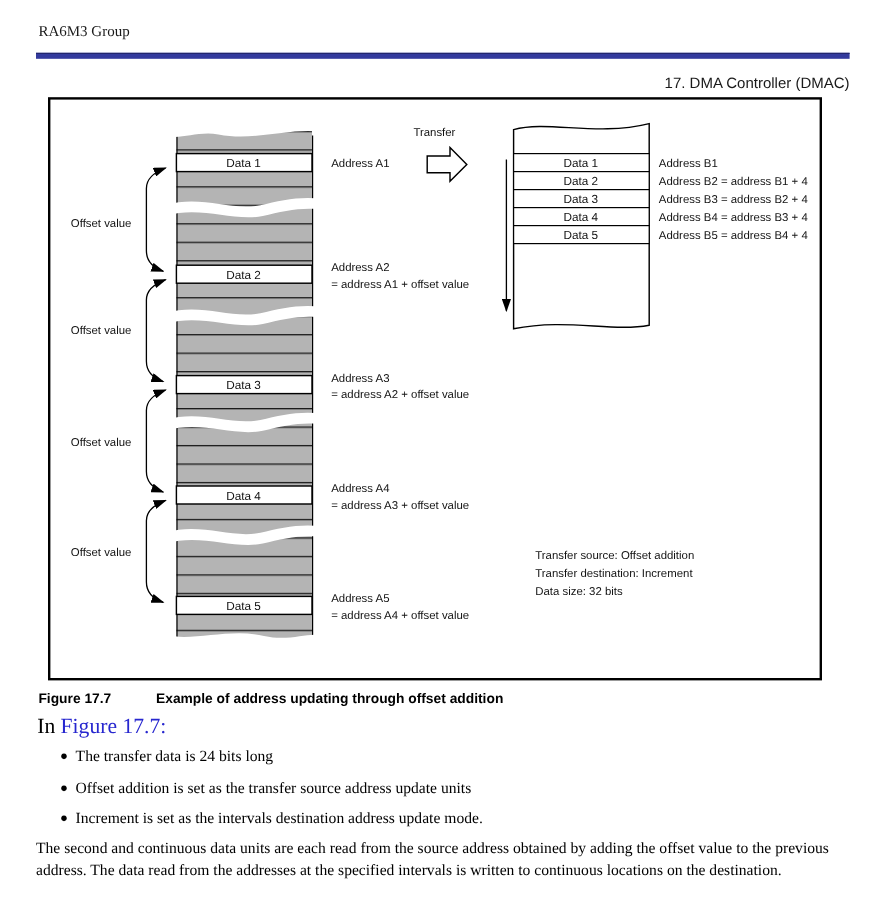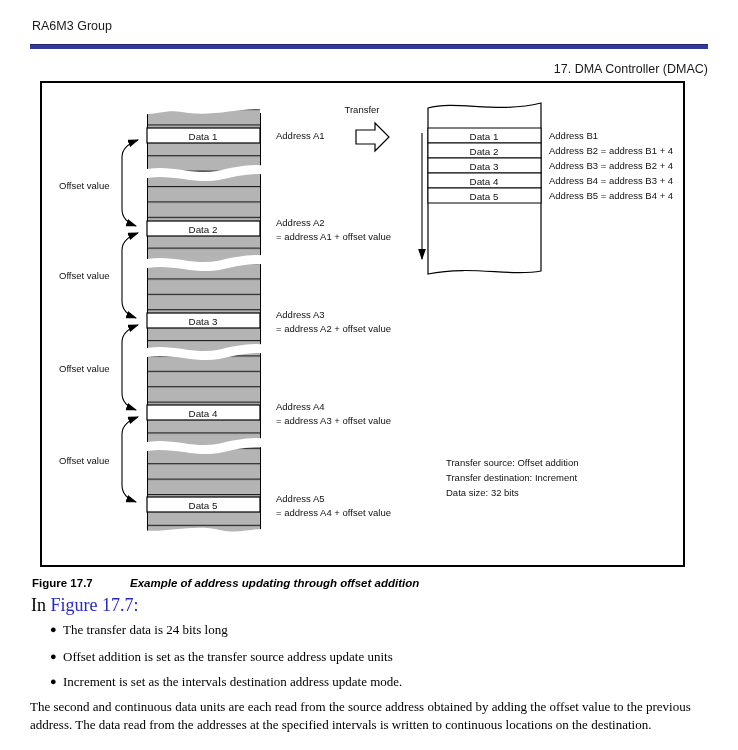--- a/index.html
+++ b/index.html
@@ -1,32 +1,32 @@
 <!DOCTYPE html>
 <html><head>
 <meta charset="utf-8">
 <style>
   html,body{margin:0;padding:0;}
   body{
     width:738px;height:750px;position:relative;background:#ffffff;
     font-family:"Liberation Serif",serif;color:#000;overflow:hidden;
   }
   
-  .hdr-left{position:absolute;left:32px;top:19px;font-family:Liberation Sans, sans-serif;font-size:12.5px;color:#1a1a1a;}
+  .hdr-left{position:absolute;left:32px;top:19px;font-family:Liberation Serif, serif;font-size:12.5px;color:#1a1a1a;}
   .hdr-right{position:absolute;right:30px;top:19px;font-family:"Liberation Sans",sans-serif;font-size:12.5px;color:#1a1a1a;margin-top:43px;}
   .hdr-rule{position:absolute;left:30px;top:44px;width:678px;height:4px;background:#333A9D;border-top:1px solid #22266e;}
   
   .figure-box{position:absolute;left:40px;top:81px;width:641px;height:482px;border:2px solid #000;background:#fff;}
   .figure-box svg{position:absolute;left:0;top:0;}
   svg text{font-family:"Liberation Sans",sans-serif;font-size:9.5px;fill:#111;}
   svg text.dlabel{font-size:9.8px;}
   
   .caption{position:absolute;top:577px;left:0;width:738px;font-family:"Liberation Sans",sans-serif;font-weight:bold;font-size:11.5px;color:#000;}
   .caption .cap-label{position:absolute;left:32px;top:0;text-align:center;}
-  .caption .cap-title{position:absolute;left:130px;top:0;font-style:italic;}
+  .caption .cap-title{position:absolute;left:130px;top:0;}
   .intro{position:absolute;top:595px;left:31px;font-size:18px;}
   .intro .link{color:#2727CF;cursor:pointer;}
   .bullet-item{position:absolute;left:50px;font-size:13px;}
   .bullet-item .dot{display:inline-block;width:13px;font-size:11px;vertical-align:1px;}
   .b1{top:622px;} .b2{top:649px;} .b3{top:674px;}
   .paragraph{position:absolute;top:698px;left:30px;width:694px;font-size:13px;line-height:18.2px;}
 </style>
 </head>
 <body>
 

